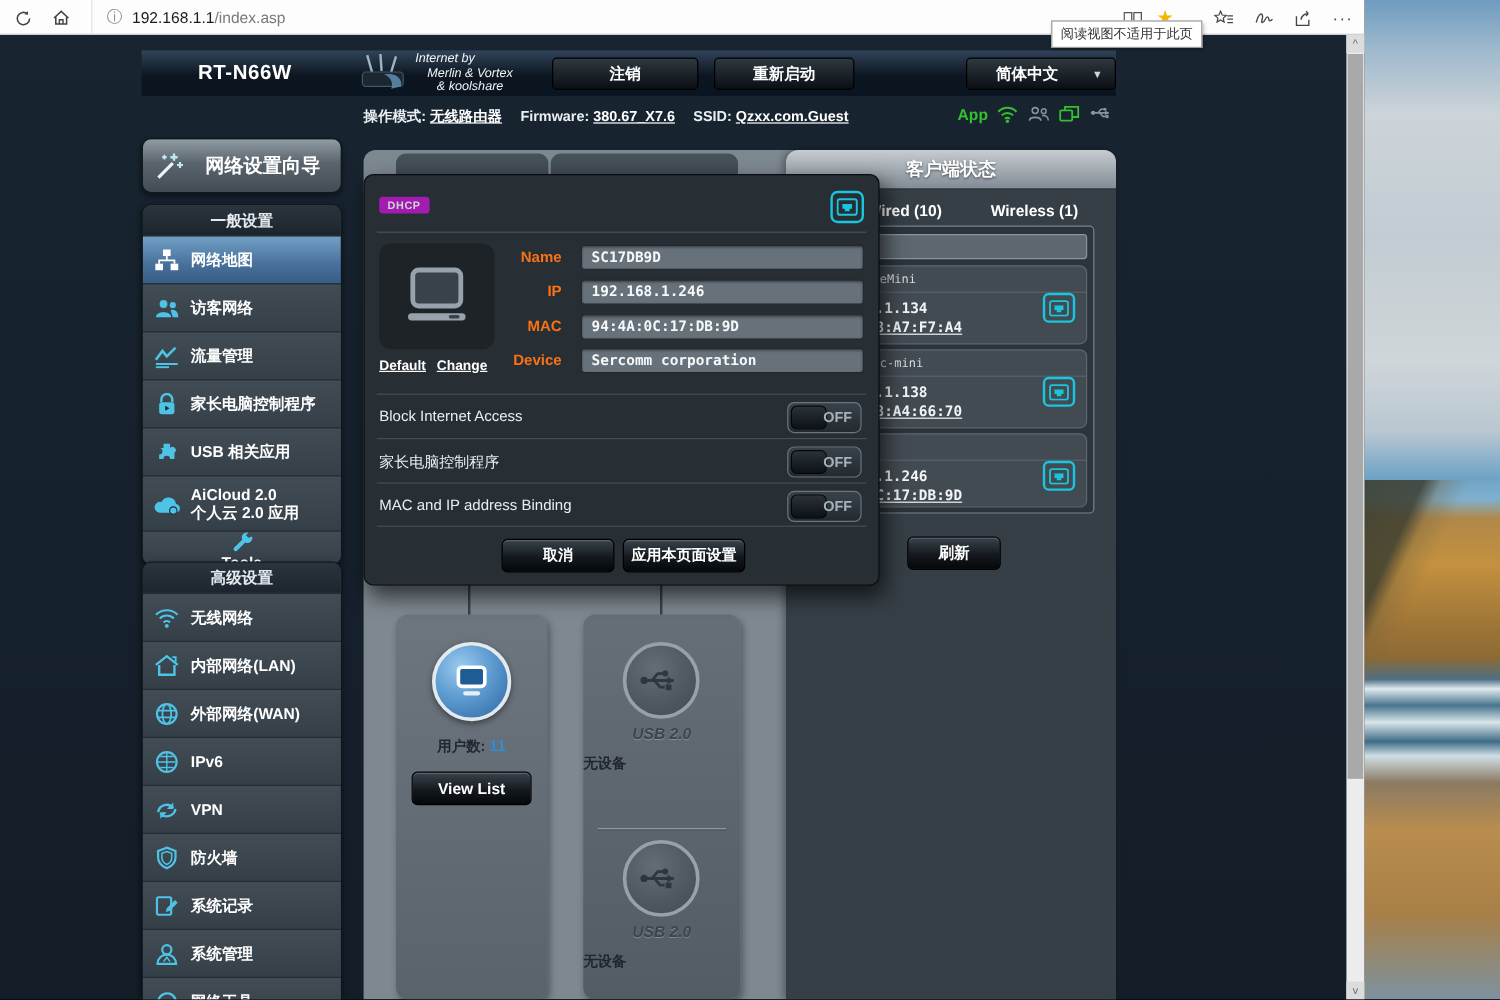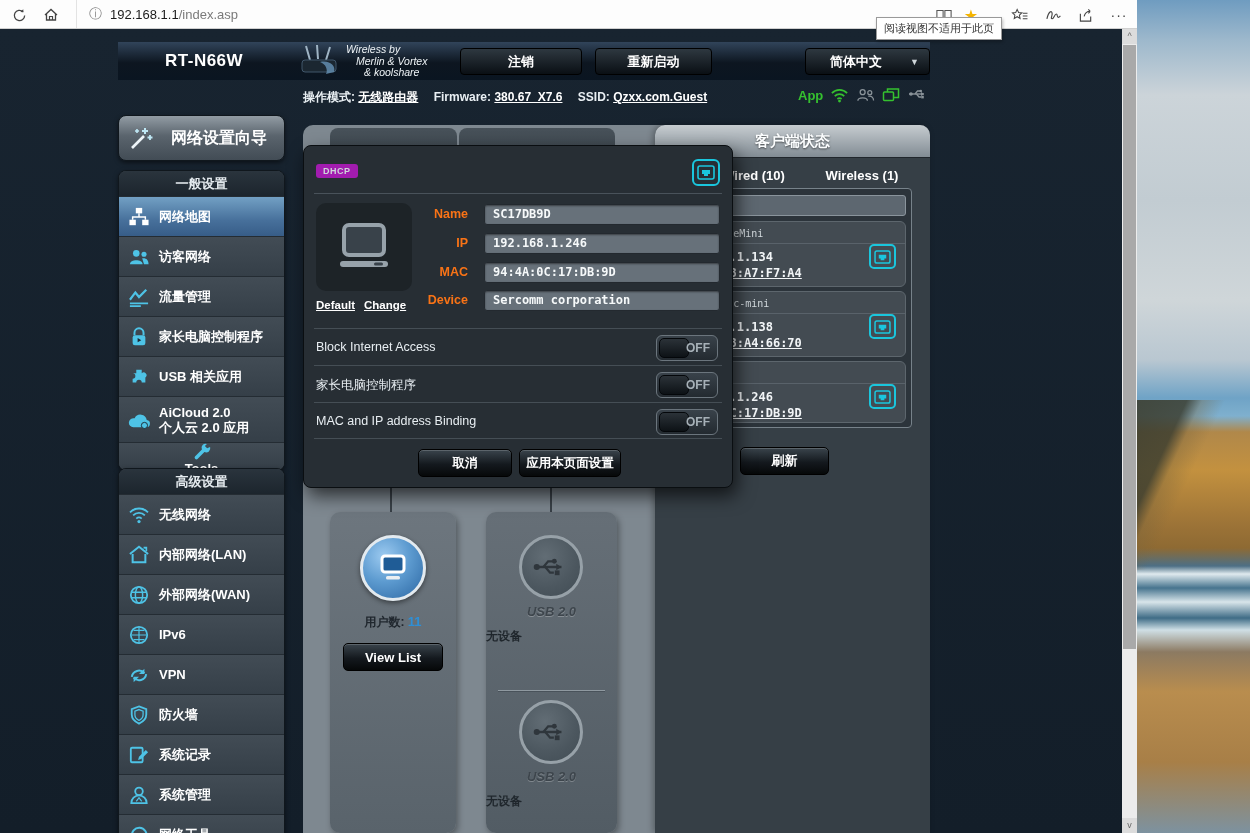--- a/index.html
+++ b/index.html
@@ -97,21 +97,21 @@
     color:#fbfdfe; font-size:15px; font-weight:bold; display:flex; align-items:center; justify-content:center; text-shadow:0 1px 2px rgba(0,0,0,.55); }
   .cp-tab { position:absolute; top:38px; height:24px; color:#fff; font-size:13px; font-weight:bold; display:flex; align-items:center; justify-content:center; }
   .cp-tab.wired { left:41px; width:115px; } .cp-tab.wireless { left:148px; width:118px; }
   .cp-list { position:absolute; left:7px; top:63px; width:250px; height:240px; background:#2c343b; border:1px solid #77828a; border-radius:4px; }
   .cp-bar { position:absolute; left:5px; top:6px; width:238px; height:21px; background:#5d6770; border:1px solid #8a949c; border-radius:3px; }
   .client-card { position:absolute; left:5px; width:238px; background:#434b52; border:1px solid #5d666d; border-radius:6px; }
   .client-card .cname { padding:6px 10px 4px 10px; font-family:"DejaVu Sans Mono", monospace; font-size:10px; color:#d5dce0; border-bottom:1px solid #59626a; }
   .client-card .cip { position:absolute; left:10px; top:28px; font-family:"DejaVu Sans Mono", monospace; font-size:12px; font-weight:bold; color:#f2f5f7; }
   .client-card .cmac { position:absolute; left:10px; top:44px; font-family:"DejaVu Sans Mono", monospace; font-size:12px; font-weight:bold; color:#f2f5f7; text-decoration:underline; }
   .eth-icon { position:absolute; right:9px; top:22px; width:27px; height:25px; border:2px solid #1ac6dd; border-radius:5px; display:flex; align-items:center; justify-content:center; }
-  .refresh-btn { position:absolute; left:85px; top:322px; width:89px; height:28px; font-size:13px; }
+  .refresh-btn { position:absolute; left:101px; top:322px; width:78px; height:28px; font-size:13px; }
 
   
   .modal { position:absolute; left:303px; top:145px; width:430px; height:343px; background:#272e34; border:1px solid #0a0e11; border-radius:8px; box-shadow:4px 8px 18px rgba(0,0,0,.65); z-index:20; }
   .dhcp-badge { position:absolute; left:12px; top:18px; background:#a21caf; border-radius:3px; padding:2px 7px; font-size:9px; font-weight:bold; color:#cfd6da; letter-spacing:.5px; }
   .modal-eth { position:absolute; right:12px; top:13px; width:28px; height:27px; border:2px solid #1ac6dd; border-radius:6px; display:flex; align-items:center; justify-content:center; }
   .modal-div { position:absolute; left:10px; right:10px; height:1px; background:#49525a; }
   .device-tile { position:absolute; left:12px; top:57px; width:96px; height:88px; background:#1d2327; border-radius:10px; display:flex; align-items:center; justify-content:center; }
   .tile-links { position:absolute; left:12px; top:153px; width:110px; font-size:11.5px; font-weight:bold; color:#fff; }
   .tile-links span { text-decoration:underline; margin-right:9px; }
   .frow-label { position:absolute; width:60px; text-align:right; left:104px; color:#f97316; font-size:12.5px; font-weight:bold; }
@@ -189,21 +189,21 @@
   <div class="app-header">
     <div class="model">RT-N66W</div>
     <div class="router-logo">
       <svg width="46" height="34" viewBox="0 0 46 34">
           <path d="M14 16 L10 2 M22 15 L21 1 M30 16 L34 3" stroke="#9fb4c4" stroke-width="2" fill="none"></path>
           <rect x="6" y="16" width="34" height="12" rx="3" fill="#1b2731" stroke="#41576b"></rect>
           <path d="M24 18 c6 2 8 8 6 12 l8-2 c2-6-4-12-14-10z" fill="#5e87a8" opacity=".9"></path>
         </svg>
     </div>
     <div class="powered">
-      <div>Wireless by</div>
+      <div>Internet by</div>
       <div>Merlin &amp; Vortex</div>
       <div>&amp; koolshare</div>
     </div>
     <div class="hbtn logout">注销</div>
     <div class="hbtn reboot">重新启动</div>
     <div class="hbtn lang">
       <span>简体中文</span>
       <span class="caret">▼</span>
     </div>
   </div>

